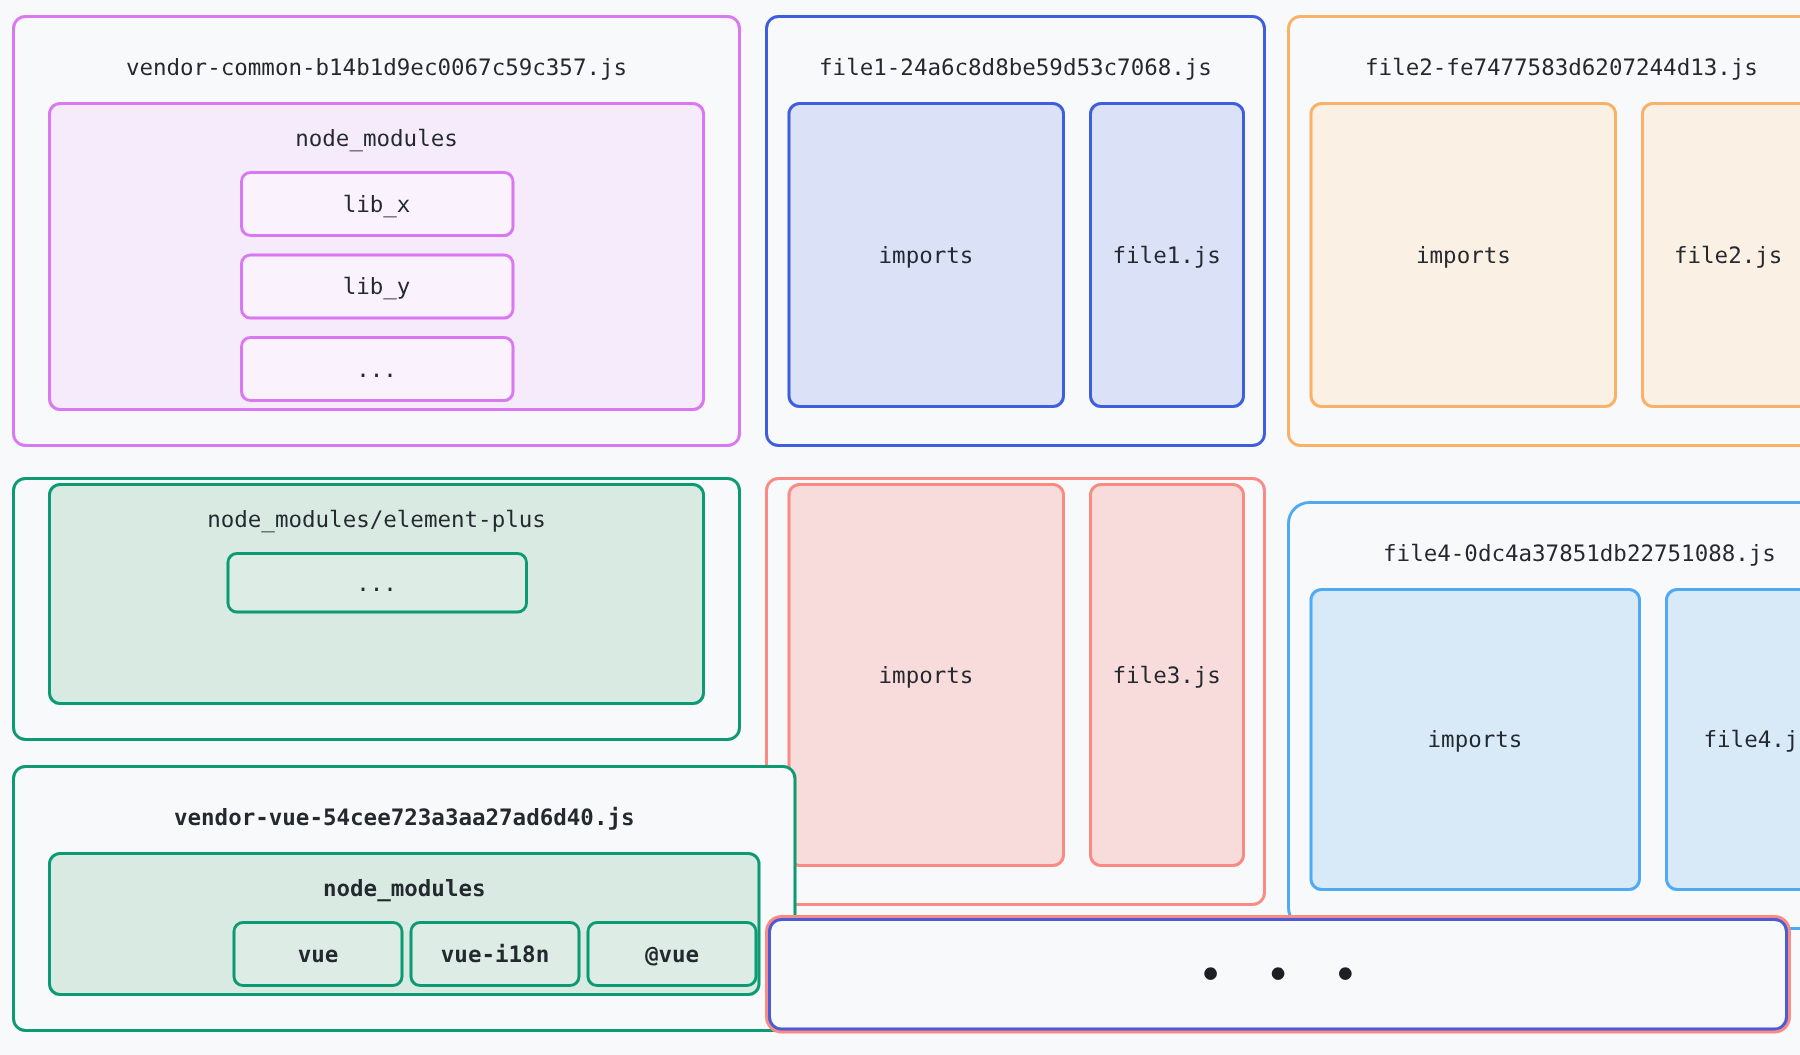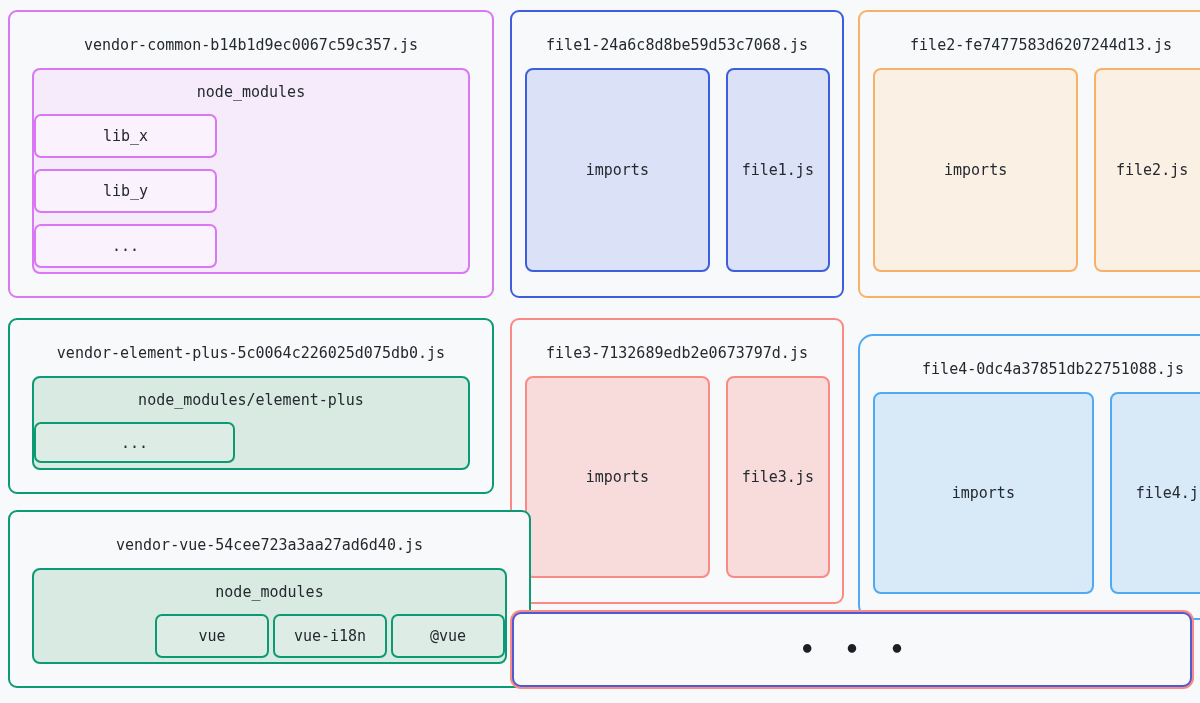--- a/index.html
+++ b/index.html
@@ -77,21 +77,21 @@
     display: flex;
     align-items: center;
     justify-content: center;
     font-size: 15px;
     white-space: nowrap;
   }
   .items-col {
     flex: 1;
     display: flex;
     flex-direction: column;
-    align-items: flex-start;
+    align-items: center;
     gap: 11px;
   }
   .items-row {
     flex: 1;
     display: flex;
     flex-direction: row;
     justify-content: flex-end;
     gap: 4px;
   }
   .item {
@@ -143,21 +143,21 @@
     color: #1c2024;
   }
 
   
   #p-vendor-common { left: 8px;   top: 10px;  width: 486px; height: 288px; }
   #p-file1         { left: 510px; top: 10px;  width: 334px; height: 288px; }
   #p-file2         { left: 858px; top: 10px;  width: 366px; height: 288px; }
   #p-element-plus  { left: 8px;   top: 318px; width: 486px; height: 176px; }
   #p-file3         { left: 510px; top: 318px; width: 334px; height: 286px; }
   #p-file4         { left: 858px; top: 334px; width: 390px; height: 286px; border-radius: 15px; }
-  #p-vendor-vue    { left: 8px;   top: 510px; width: 523px; height: 178px; }
+  #p-vendor-vue    { left: 8px;   top: 510px; width: 523px; height: 178px; font-weight: bold; }
   #p-more          { left: 512px; top: 612px; width: 680px; height: 75px; }
 </style>
 </head>
 <body>
 
 <div class="stage">
 
   <div class="panel grape" id="p-vendor-common">
     <div class="panel-title">vendor-common-b14b1d9ec0067c59c357.js</div>
     <div class="vendor-body">
@@ -182,33 +182,31 @@
 
   <div class="panel orange" id="p-file2">
     <div class="panel-title">file2-fe7477583d6207244d13.js</div>
     <div class="file-body">
       <div class="block imports">imports</div>
       <div class="block entry">file2.js</div>
     </div>
   </div>
 
   <div class="panel teal" id="p-element-plus">
-    <div class="panel-title">vendor-element-plus-5c0064c226025d075db0.js</div>
     <div class="vendor-body">
       <div class="group">
         <div class="group-title">node_modules/element-plus</div>
         <div class="items-col">
           <div class="item dots">...</div>
         </div>
       </div>
     </div>
   </div>
 
   <div class="panel red" id="p-file3">
-    <div class="panel-title">file3-7132689edb2e0673797d.js</div>
     <div class="file-body">
       <div class="block imports">imports</div>
       <div class="block entry">file3.js</div>
     </div>
   </div>
 
   <div class="panel sky" id="p-file4">
     <div class="panel-title">file4-0dc4a37851db22751088.js</div>
     <div class="file-body">
       <div class="block imports">imports</div>

